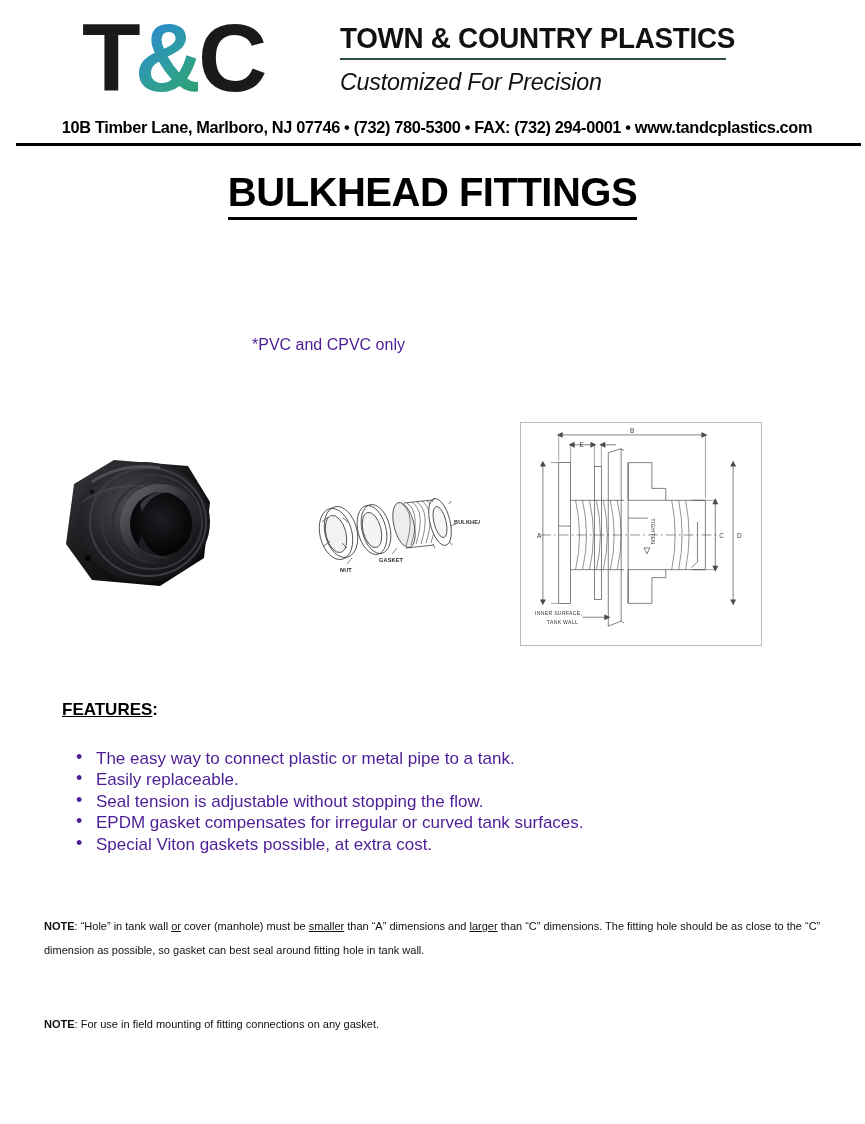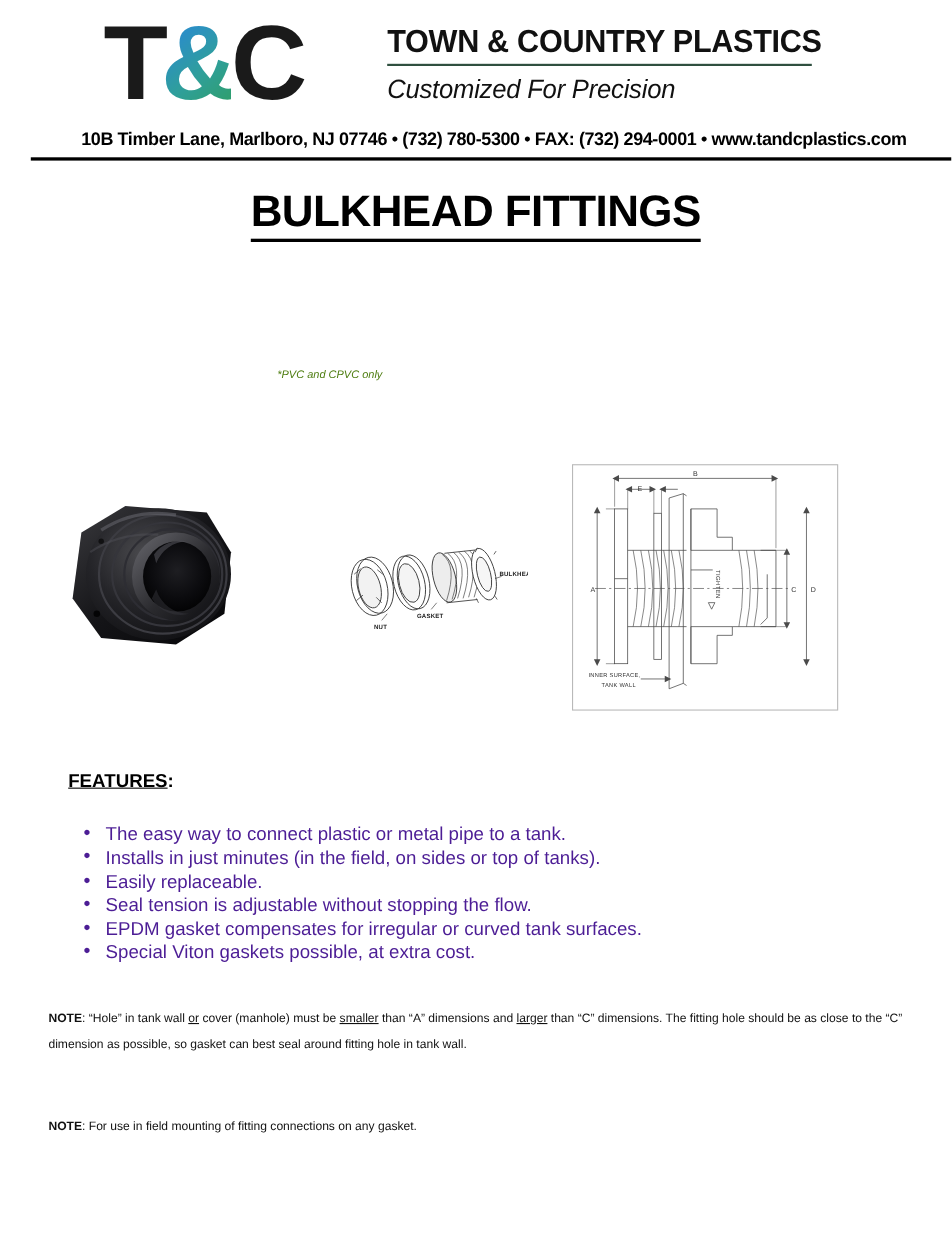--- a/index.html
+++ b/index.html
@@ -15,21 +15,21 @@
     position: relative;
     width: 865px;
     height: 1124px;
     background: #ffffff;
     overflow: hidden;
   }
 
   
   .header {
     position: absolute;
-    left: 16px; top: 0;
+    left: 4px; top: 0;
     width: 783px;
     height: 150px;
   }
   .logo-block {
     position: absolute;
     left: 78px;
     top: 8px;
     width: 230px;
     height: 100px;
   }
@@ -143,23 +143,22 @@
     content: "\2022";
     position: absolute;
     left: 4px;
     top: -1px;
     font-size: 18px;
   }
   .footnote {
     position: absolute;
     left: 252px;
     top: 336px;
-    font-size: 10px;
-    color: #4d7c0f;
-    font-style: italic;
+    font-size: 16px;
+    color: #4c1d95;
   }
 
   
   .figures {
     position: absolute;
     left: 0;
     top: 410px;
     width: 865px;
     height: 240px;
   }
@@ -457,21 +456,20 @@
         <text x="14" y="194" font-size="5.2" fill="#333" font-family="Liberation Sans, sans-serif" letter-spacing="0.3">INNER  SURFACE,</text>
         <text x="26" y="203" font-size="5.2" fill="#333" font-family="Liberation Sans, sans-serif" letter-spacing="0.3">TANK  WALL</text>
       </svg>
     </div>
   </div>
 
   <div class="features-head"><span class="u">FEATURES</span><span>:</span></div>
 
   <ul class="features-list">
     <li>The easy way to connect plastic or metal pipe to a tank.</li>
-    <li>Installs in just minutes (in the field, on sides or top of tanks).</li>
     <li>Easily replaceable.</li>
     <li>Seal tension is adjustable without stopping the flow.</li>
     <li>EPDM gasket compensates for irregular or curved tank surfaces.</li>
     <li>Special Viton gaskets possible, at extra cost.</li>
   </ul>
 
   <div class="note note-1"><b>NOTE</b><span>: “Hole” in tank wall </span><u>or</u><span> cover (manhole) must be </span><u>smaller</u><span> than “A” dimensions and </span><u>larger</u><span> than “C” dimensions. The fitting hole should be as close to the “C” dimension as possible, so gasket can best seal around fitting hole in tank wall.</span></div>
 
   <div class="note note-2"><b>NOTE</b><span>: For use in field mounting of fitting connections on any gasket.</span></div>
 

